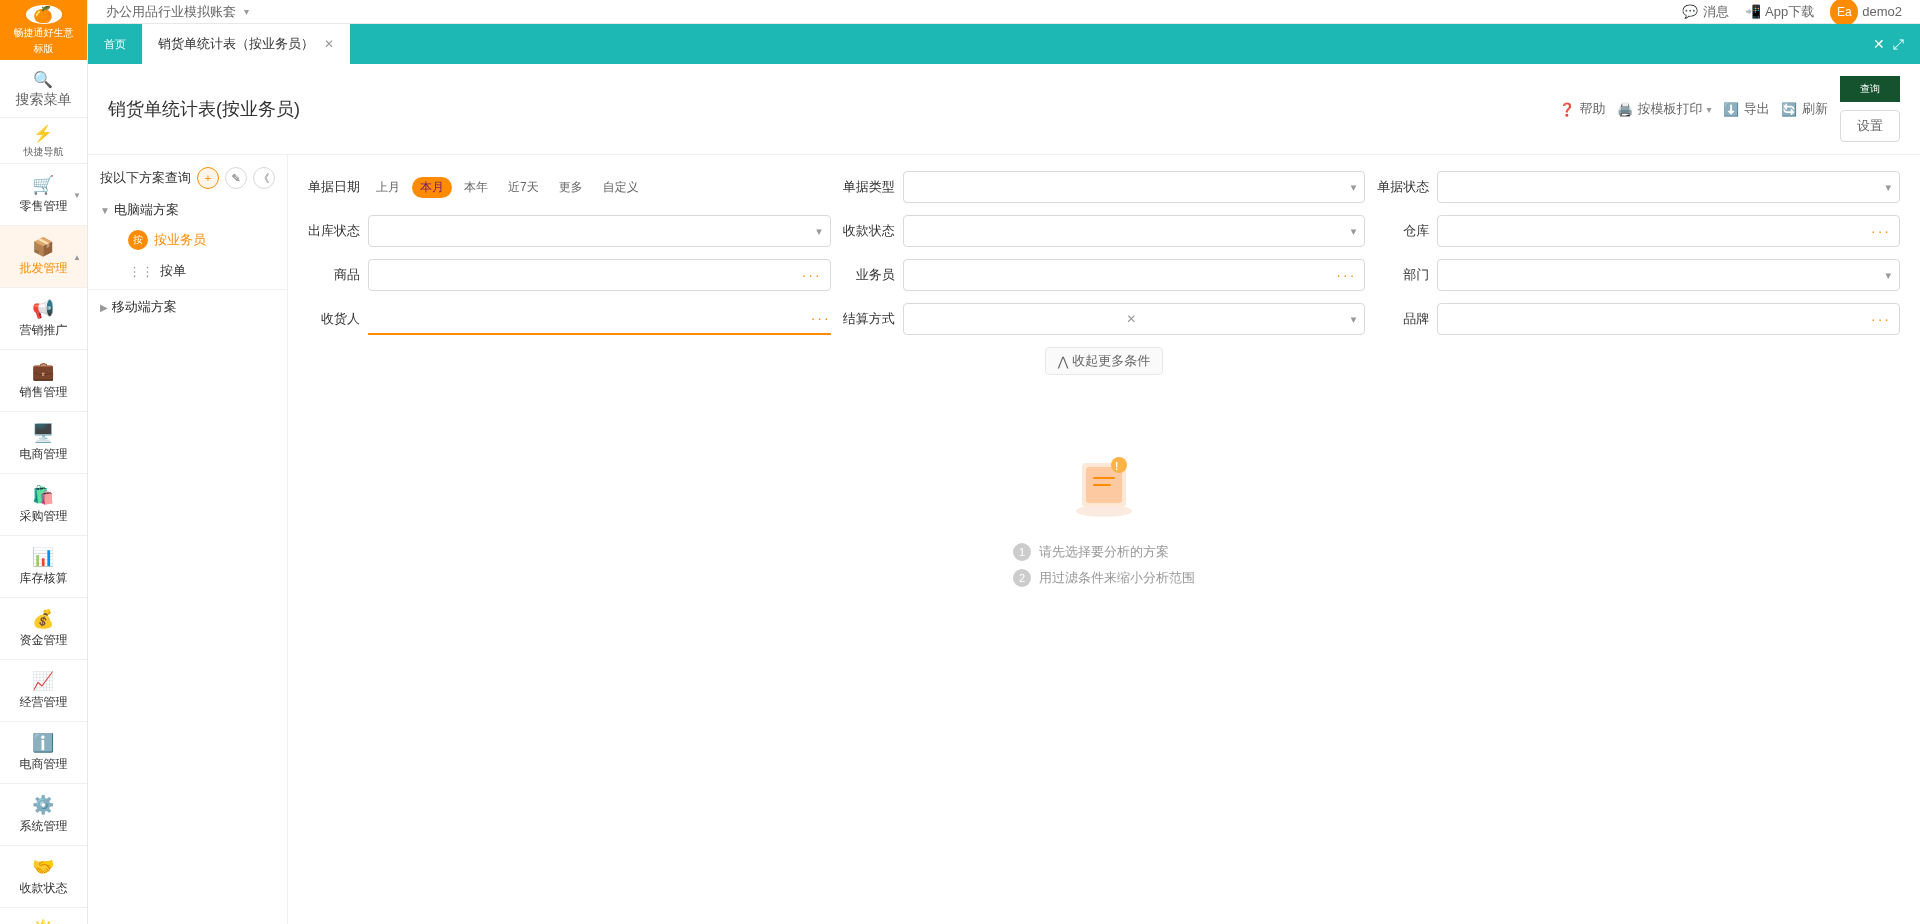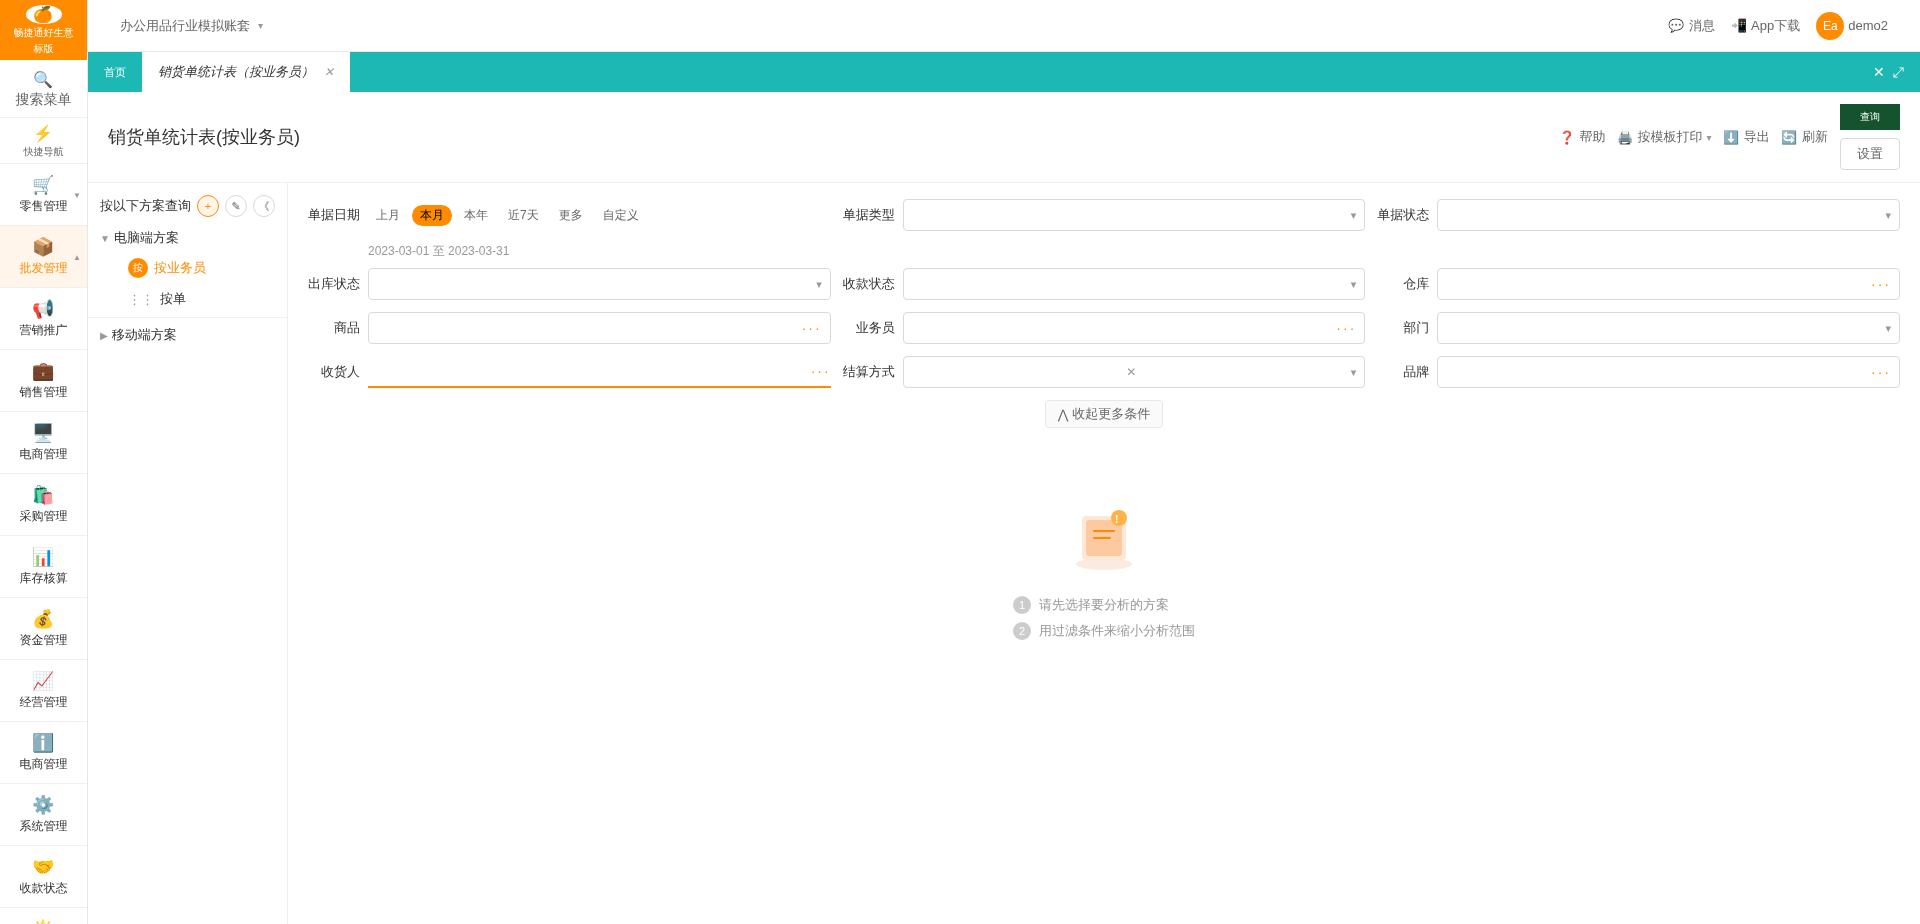--- a/index.html
+++ b/index.html
@@ -20,31 +20,31 @@
     .sidebar-item .item-label { font-size: 12px; color: #333; margin-top: 2px; text-align: center; }
     .sidebar-item .item-icon { font-size: 18px; color: #666; }
     .sidebar-item.has-arrow { position: relative; }
     .sidebar-item.has-arrow::after { content: '▲'; position: absolute; right: 6px; top: 50%; transform: translateY(-50%); font-size: 8px; color: #999; }
     .sidebar-item.collapsed::after { content: '▼'; }
 
     
     .main { flex: 1; display: flex; flex-direction: column; overflow: hidden; }
 
     
-    .topbar { height: 52px; background: #fff; border-bottom: 1px solid #e8e8e8; display: flex; align-items: center; padding: 0 32px; justify-content: space-between; flex-shrink: 0; }
+    .topbar { height: 24px; background: #fff; border-bottom: 1px solid #e8e8e8; display: flex; align-items: center; padding: 0 18px; justify-content: space-between; flex-shrink: 0; }
     .topbar-left { display: flex; align-items: center; gap: 8px; font-size: 13px; color: #666; }
     .topbar-left .dropdown-arrow { font-size: 10px; color: #999; }
     .topbar-right { display: flex; align-items: center; gap: 16px; }
     .topbar-btn { display: flex; align-items: center; gap: 4px; font-size: 13px; color: #666; cursor: pointer; }
     .topbar-avatar { width: 28px; height: 28px; border-radius: 50%; background: #ff8c00; display: flex; align-items: center; justify-content: center; color: #fff; font-size: 12px; }
 
     
     .tabbar { height: 40px; background: #1eb8b4; display: flex; align-items: center; padding: 0 0; flex-shrink: 0; }
     .tab { display: flex; align-items: center; padding: 0 16px; height: 40px; cursor: pointer; font-size: 13px; color: #fff; gap: 6px; }
-    .tab.active { background: #fff; color: #333; border-radius: 0; position: relative; font-style: italic; }
+    .tab.active { background: #fff; color: #333; border-radius: 0; position: relative; }
     .tab-close { font-size: 12px; color: #999; cursor: pointer; margin-left: 4px; }
     .tab-home { background: transparent; color: #fff; font-size: 11px; }
     .tab-maximize { margin-left: auto; margin-right: 8px; color: #fff; cursor: pointer; font-size: 14px; }
     .tab-close-tab { color: #fff; cursor: pointer; font-size: 14px; }
 
     
     .page { flex: 1; background: #f5f5f5; overflow: auto; padding: 0; }
     .page-inner { background: #fff; margin: 0; height: 100%; }
 
     
@@ -84,21 +84,21 @@
     .filter-row { display: grid; grid-template-columns: 1fr 1fr 1fr; gap: 12px; margin-bottom: 12px; align-items: center; }
     .filter-field { display: flex; align-items: center; gap: 8px; }
     .filter-label { font-size: 13px; color: #333; white-space: nowrap; min-width: 52px; text-align: right; }
     .filter-input { flex: 1; height: 32px; border: 1px solid #d9d9d9; border-radius: 4px; padding: 0 8px; font-size: 13px; color: #333; display: flex; align-items: center; justify-content: space-between; cursor: pointer; background: #fff; }
     .filter-input.underline { border: none; border-bottom: 2px solid #ff8c00; border-radius: 0; padding: 0; }
     .filter-input .dropdown-icon { color: #999; font-size: 11px; }
     .filter-input .dots { color: #ff8c00; font-size: 14px; letter-spacing: 2px; }
     .filter-input .clear-btn { color: #999; cursor: pointer; font-size: 12px; }
     .filter-date-group { display: flex; align-items: center; gap: 4px; flex: 1; }
     .date-tab { padding: 2px 8px; border-radius: 4px; font-size: 12px; cursor: pointer; color: #666; }
-    .date-tab.active { background: #ff8c00; color: #000000; border-radius: 12px; }
+    .date-tab.active { background: #ff8c00; color: #701a75; border-radius: 12px; }
 
     
     .collapse-row { display: flex; justify-content: center; margin: 8px 0; }
     .collapse-btn { display: flex; align-items: center; gap: 4px; color: #666; font-size: 13px; cursor: pointer; padding: 4px 12px; border: 1px solid #e8e8e8; border-radius: 4px; background: #fafafa; }
 
     
     .empty-state { display: flex; flex-direction: column; align-items: center; justify-content: center; padding: 60px 20px; }
     .empty-icon { width: 80px; height: 80px; margin-bottom: 20px; }
     .empty-tips { display: flex; flex-direction: column; gap: 8px; }
     .empty-tip { display: flex; align-items: center; gap: 8px; color: #999; font-size: 13px; }
@@ -329,23 +329,20 @@
             </div>
             <div class="filter-field">
               <span class="filter-label">单据状态</span>
               <div class="filter-input">
                 <span></span>
                 <span class="dropdown-icon">▾</span>
               </div>
             </div>
           </div>
 
-          <div style="margin-bottom:8px;padding-left:60px;font-size:12px;color:#999;">
-            <span>2023-03-01 至 2023-03-31</span>
-          </div>
 
           <div class="filter-row">
             <div class="filter-field">
               <span class="filter-label">出库状态</span>
               <div class="filter-input">
                 <span></span>
                 <span class="dropdown-icon">▾</span>
               </div>
             </div>
             <div class="filter-field">

